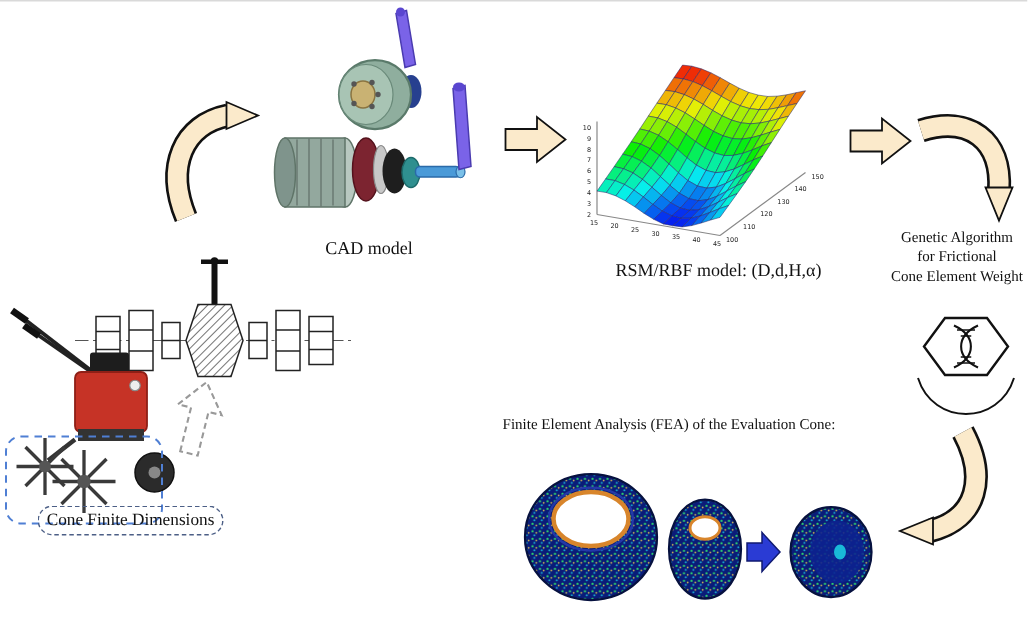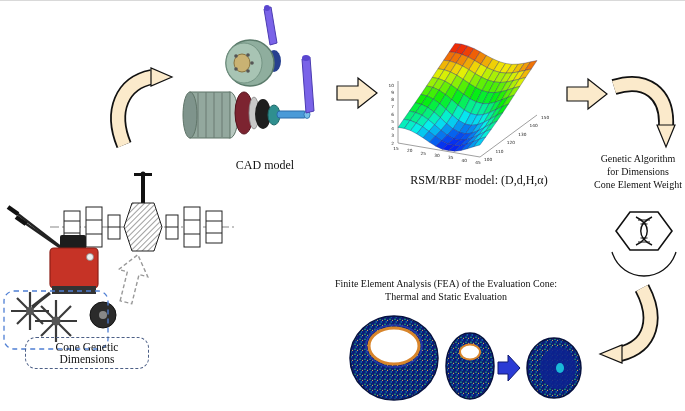--- a/index.html
+++ b/index.html
@@ -52,21 +52,21 @@
     <ellipse cx="76" cy="112" rx="5" ry="16" fill="#c8c8c8" stroke="#888" stroke-width="0.8"></ellipse>
     <ellipse cx="85" cy="113" rx="8" ry="15" fill="#1e1e1e"></ellipse>
     <ellipse cx="96" cy="114" rx="6" ry="10" fill="#2f8f8f" stroke="#1d6a6a" stroke-width="1"></ellipse>
     <rect x="99" y="110" width="30" height="7" rx="3" fill="#4a9ad8" stroke="#2a6aa8" stroke-width="1"></rect>
     <ellipse cx="129" cy="113.5" rx="3" ry="4" fill="#7ac0e8" stroke="#2a6aa8" stroke-width="0.8"></ellipse>
 
     <polygon points="124,58 132,56 136,110 128,112" fill="#7a63e8" stroke="#4a3bb0" stroke-width="1"></polygon>
     <ellipse cx="128" cy="57" rx="4" ry="3" fill="#5a46d0"></ellipse>
   </svg>
 
-  <div class="lbl big" style="left:210px;top:157px;width:110px">CAD model</div>
+  <div class="lbl big" style="left:191px;top:157px;width:110px">CAD model</div>
 
   <svg class="abs" style="left:336px;top:75px" width="44" height="36">
     <polygon points="1,10 22,10 22,2 41,17 22,32 22,24 1,24" fill="#fbeacb" stroke="#111" stroke-width="1.2"></polygon>
   </svg>
 
   <svg class="abs" id="surface-svg" style="left:372px;top:22px" width="178" height="148">
       <line x1="26" y1="120" x2="108" y2="134" stroke="#888" stroke-width="0.8"></line>
       <line x1="108" y1="134" x2="165" y2="92" stroke="#888" stroke-width="0.8"></line>
       <line x1="26" y1="120" x2="26" y2="58" stroke="#888" stroke-width="0.8"></line>
       <polygon points="77.3,28.8 83.6,29.6 89.3,21.1 83.0,20.4" fill="hsl(10,95%,48%)" stroke="#26266a" stroke-width="0.35"></polygon>
@@ -230,21 +230,21 @@
   </svg>
 
   <svg class="abs" style="left:610px;top:70px" width="74" height="92">
     <path d="M 4,16 C 36,6 58,22 56,56" fill="none" stroke="#111" stroke-width="16"></path>
     <path d="M 4,16 C 36,6 58,22 56,56" fill="none" stroke="#fbeacb" stroke-width="12.5"></path>
     <polygon points="47,54 65,54 56,76" fill="#fbeacb" stroke="#111" stroke-width="1.2"></polygon>
   </svg>
 
   <div class="lbl" style="left:591px;top:151px;width:94px">
     <div>Genetic Algorithm</div>
-    <div>for Dimensions</div>
+    <div>for Frictional</div>
     <div>Cone Element Weight</div>
   </div>
 
   <svg class="abs" style="left:606px;top:203px" width="78" height="88">
     <polygon points="24,8 52,8 66,27 52,46 24,46 10,27" fill="#fff" stroke="#111" stroke-width="1.6"></polygon>
     <path d="M 30,13 C 45,20 45,34 30,41" fill="none" stroke="#111" stroke-width="1.4"></path>
     <path d="M 46,13 C 31,20 31,34 46,41" fill="none" stroke="#111" stroke-width="1.4"></path>
     <line x1="32" y1="16" x2="44" y2="16" stroke="#111" stroke-width="1"></line>
     <line x1="34.5" y1="20" x2="41.5" y2="20" stroke="#111" stroke-width="1"></line>
     <line x1="34.5" y1="34" x2="41.5" y2="34" stroke="#111" stroke-width="1"></line>
@@ -253,21 +253,20 @@
   </svg>
 
   <svg class="abs" style="left:578px;top:283px" width="82" height="84">
     <path d="M 64,4 C 80,34 74,62 42,70" fill="none" stroke="#111" stroke-width="16"></path>
     <path d="M 64,4 C 80,34 74,62 42,70" fill="none" stroke="#fbeacb" stroke-width="12.5"></path>
     <polygon points="44,61 44,79 22,70" fill="#fbeacb" stroke="#111" stroke-width="1.2"></polygon>
   </svg>
 
   <div class="lbl" style="left:298px;top:276px;width:296px">
     <div>Finite Element Analysis (FEA) of the Evaluation Cone:</div>
-    <div>Thermal and Static Evaluation</div>
   </div>
 
   <svg class="abs" style="left:348px;top:303px" width="235" height="106">
     <defs>
       <pattern id="speck" width="5" height="5" patternUnits="userSpaceOnUse">
         <rect width="5" height="5" fill="#0a1c78"></rect>
         <circle cx="1" cy="1.2" r="0.75" fill="#2bd06e"></circle>
         <circle cx="3.5" cy="2.2" r="0.55" fill="#ffe14d"></circle>
         <circle cx="2.2" cy="3.9" r="0.65" fill="#19b9d8"></circle>
       </pattern>
@@ -358,15 +357,15 @@
         <line x1="-15" y1="15" x2="15" y2="-15"></line>
       <circle cx="0" cy="0" r="4.5" fill="#555" stroke="none"></circle>
     </g>
     <rect x="2" y="98" width="104" height="58" rx="10" fill="none" stroke="#4f7fd4" stroke-width="1.3" stroke-dasharray="5 4"></rect>
   </svg>
 
   <svg class="abs" style="left:110px;top:250px" width="46" height="56">
     <polygon points="16,52 16,22 7,22 22,3 37,22 28,22 28,52" transform="rotate(14 22 27)" fill="rgba(255,255,255,0.6)" stroke="#999" stroke-width="1.4" stroke-dasharray="4 2.5"></polygon>
   </svg>
 
-  <div class="dims-box">Cone Genetic Dimensions</div>
+  <div class="dims-box">Cone Finite Dimensions</div>
 
 </div>
 
 </body></html>

